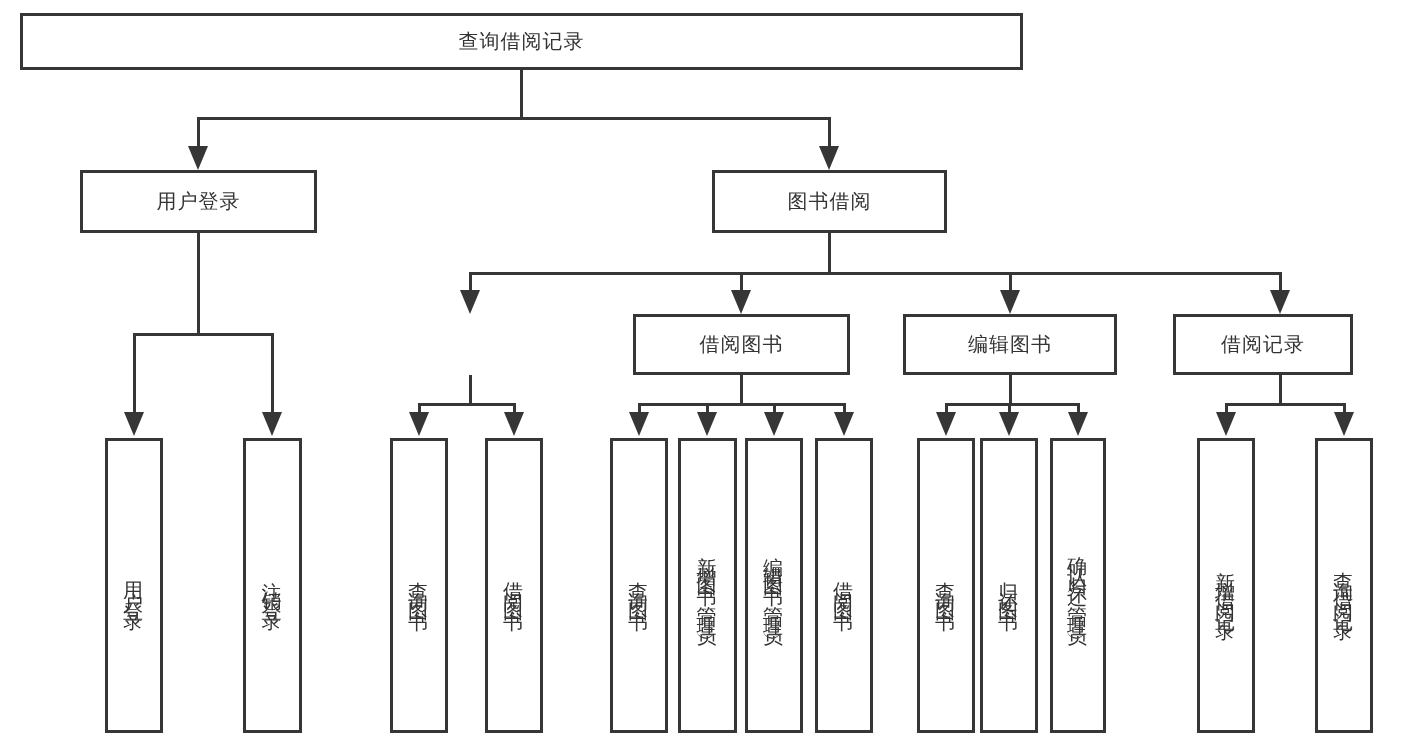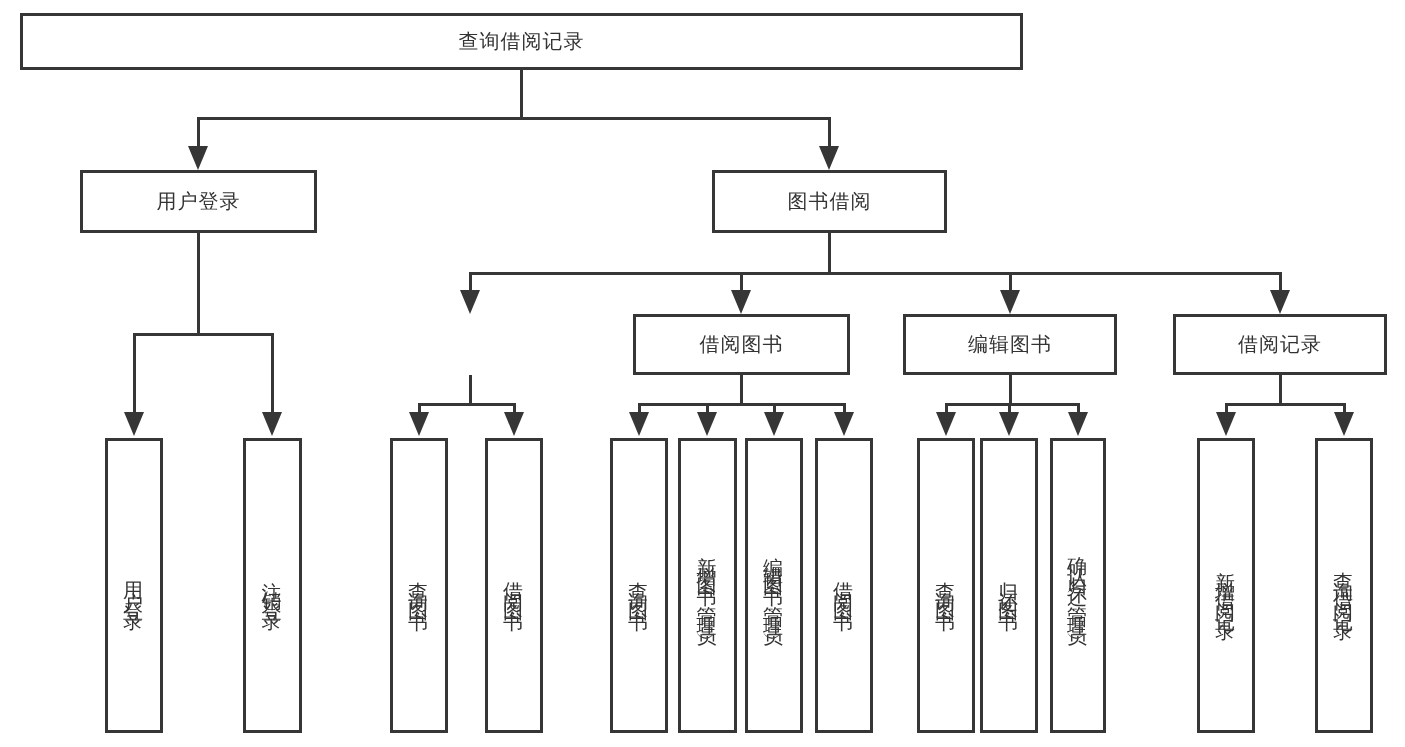--- a/index.html
+++ b/index.html
@@ -80,21 +80,21 @@
   <div class="ah" style="left:460px;top:290px"></div>
   <div class="vl" style="left:740px;top:272px;height:20px"></div>
   <div class="ah" style="left:731px;top:290px"></div>
   <div class="vl" style="left:1009px;top:272px;height:20px"></div>
   <div class="ah" style="left:1000px;top:290px"></div>
   <div class="vl" style="left:1279px;top:272px;height:20px"></div>
   <div class="ah" style="left:1270px;top:290px"></div>
 
   <div class="node" style="left:633px;top:314px;width:217px;height:61px">借阅图书</div>
   <div class="node" style="left:903px;top:314px;width:214px;height:61px">编辑图书</div>
-  <div class="node" style="left:1173px;top:314px;width:214px;height:61px">借阅记录</div>
+  <div class="node" style="left:1173px;top:314px;width:180px;height:61px">借阅记录</div>
 
   <div class="vl" style="left:469px;top:375px;height:31px"></div>
   <div class="vl" style="left:740px;top:375px;height:31px"></div>
   <div class="vl" style="left:1009px;top:375px;height:31px"></div>
   <div class="vl" style="left:1279px;top:375px;height:31px"></div>
 
   <div class="hl" style="left:418px;top:403px;width:98px"></div>
   <div class="hl" style="left:638px;top:403px;width:208px"></div>
   <div class="hl" style="left:945px;top:403px;width:135px"></div>
   <div class="hl" style="left:1225px;top:403px;width:121px"></div>

